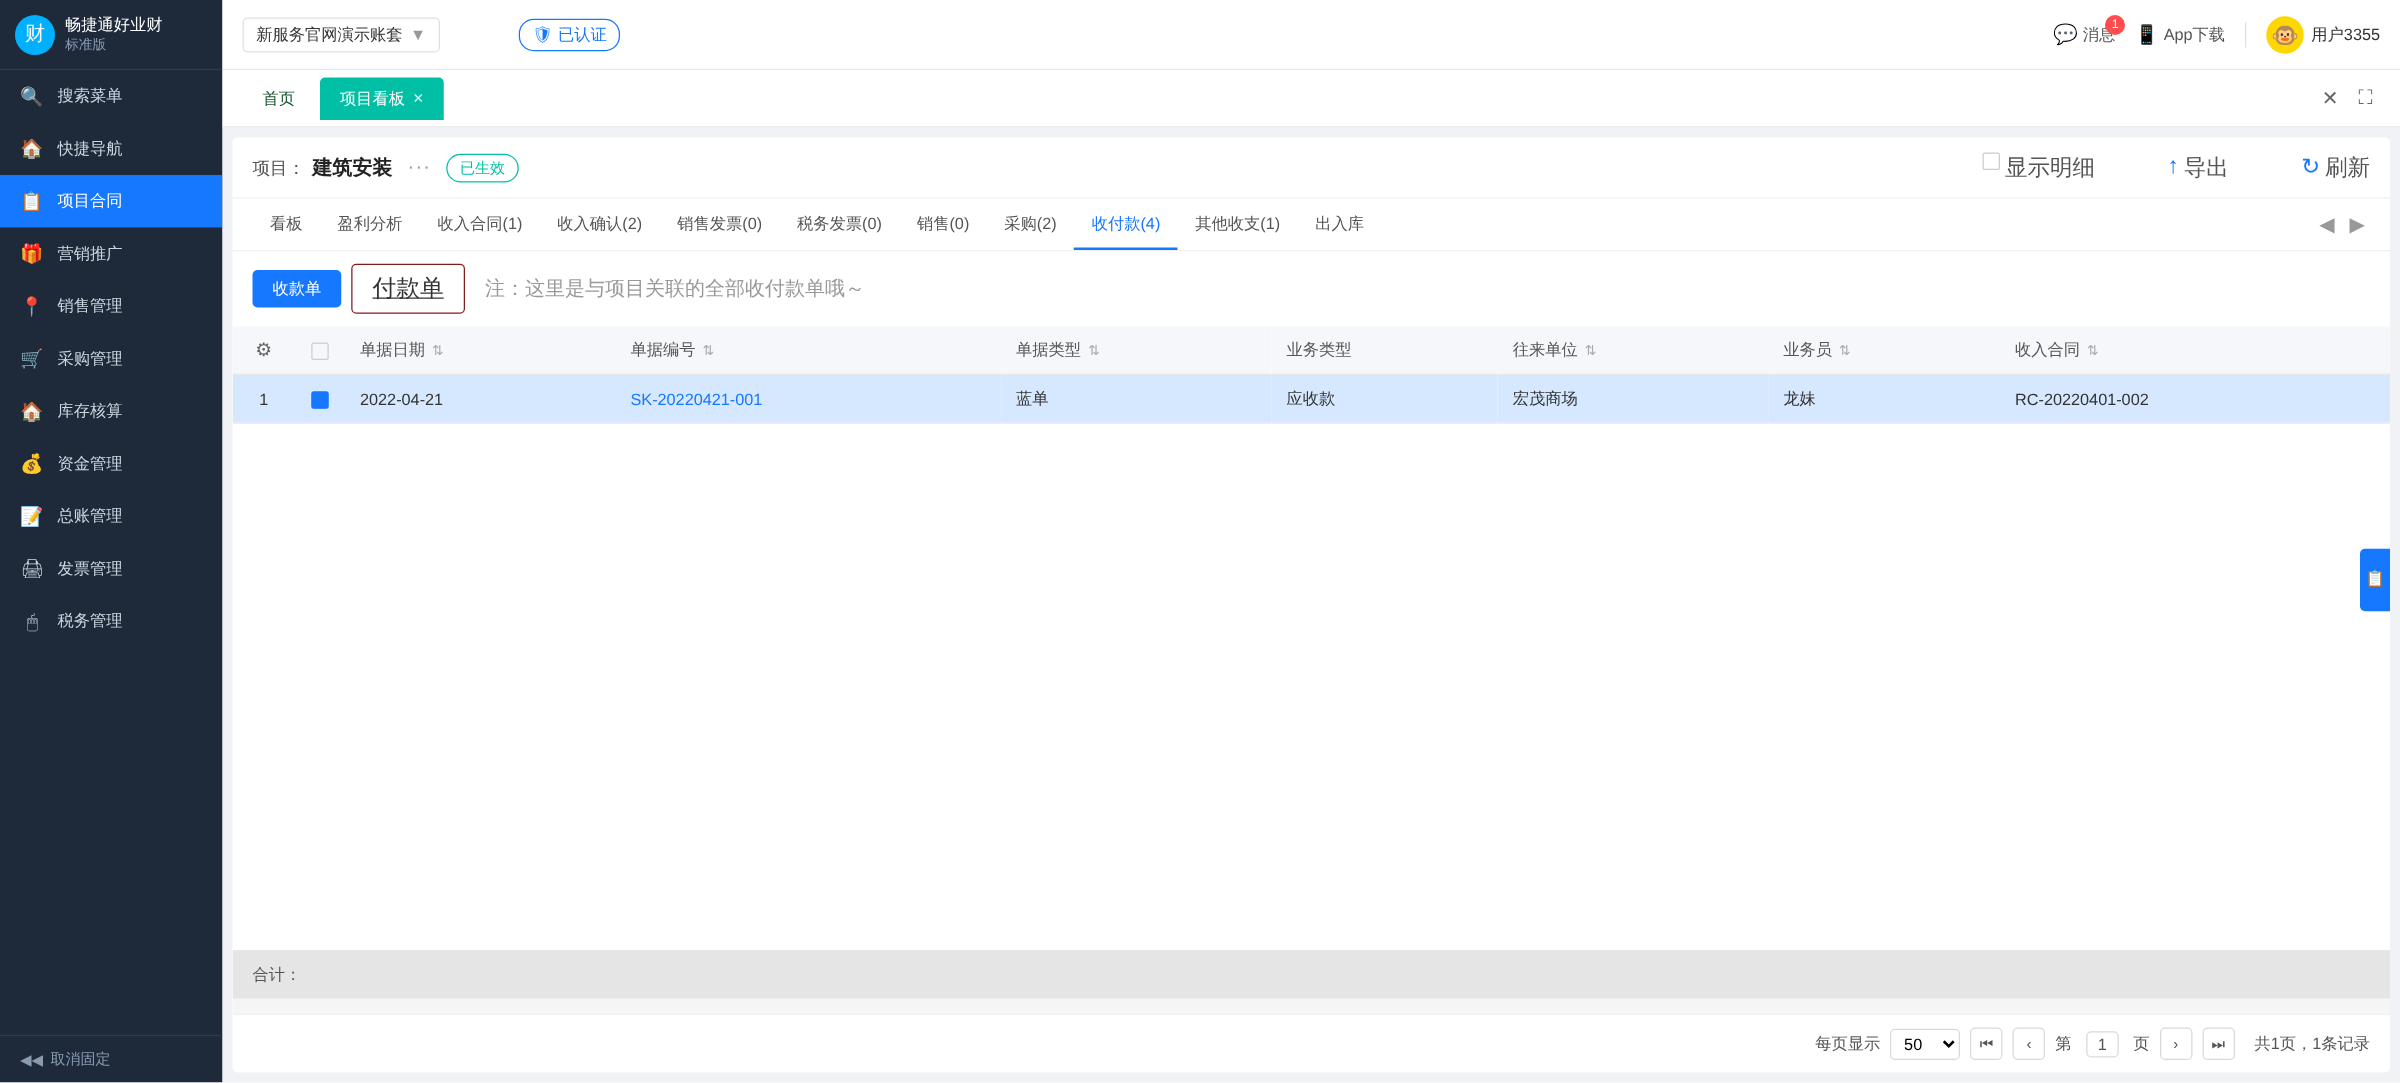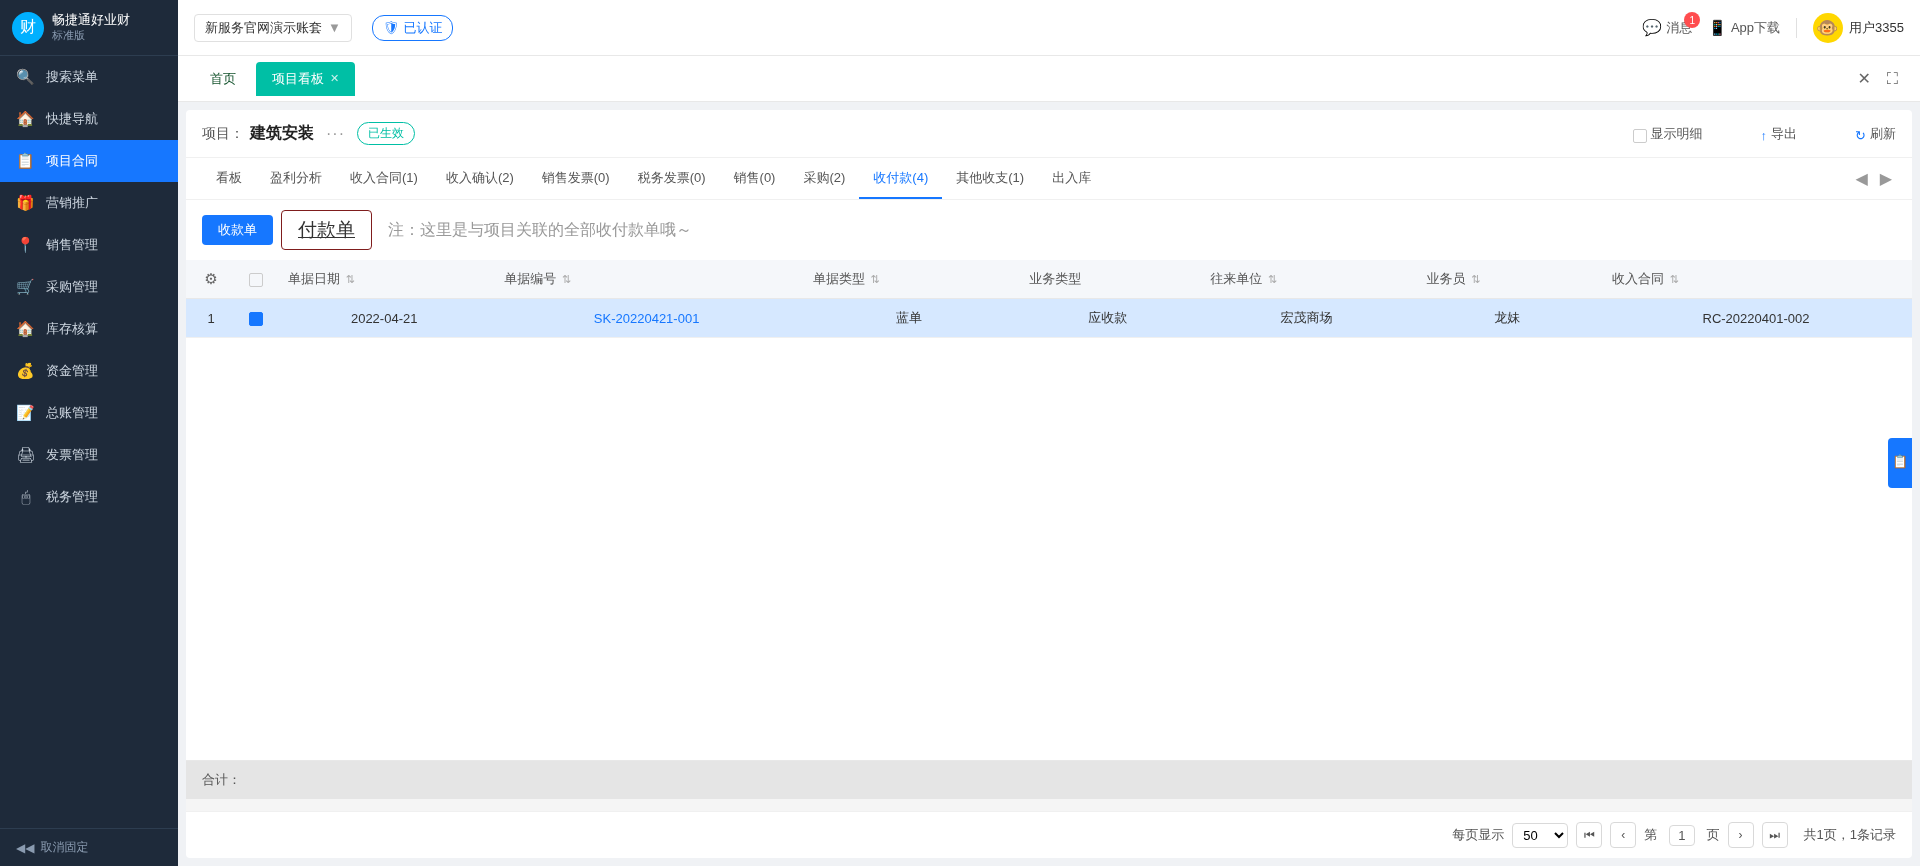--- a/index.html
+++ b/index.html
@@ -76,20 +76,21 @@
 
     
     .topbar {
       height: 56px;
       background: #fff;
       display: flex;
       align-items: center;
       padding: 0 16px;
       border-bottom: 1px solid #e8e8e8;
       flex-shrink: 0;
+      gap: 43px;
     }
     .topbar-project-selector {
       display: flex;
       align-items: center;
       cursor: pointer;
       color: #333;
       font-size: 13px;
       border: 1px solid #e0e0e0;
       padding: 4px 10px;
       border-radius: 4px;
@@ -247,25 +248,25 @@
       font-size: 12px;
     }
     .project-header-right {
       margin-left: auto;
       display: flex;
       align-items: center;
       gap: 14px;
     }
     .project-header-action {
       display: flex;
-      align-items: flex-end;
+      align-items: flex-start;
       gap: 4px;
       cursor: pointer;
       color: #555;
-      font-size: 13px;
+      font-size: 18px;
       padding-left: 44px;
     }
     .project-header-action .icon { color: #1677ff; }
     .checkbox-show { width: 14px; height: 14px; border: 1px solid #ccc; border-radius: 2px; }
 
     
     .sub-tabs {
       display: flex;
       align-items: center;
       padding: 0 16px;
@@ -350,21 +351,20 @@
       color: #555;
       font-weight: 500;
       border-bottom: 1px solid #e8e8e8;
       white-space: nowrap;
     }
     .data-table td {
       padding: 10px 12px;
       border-bottom: 1px solid #f0f0f0;
       color: #333;
       white-space: nowrap;
-      text-align: center;
     }
     .data-table tr.selected td { background: #d6e8ff; }
     .data-table th.center, .data-table td.center { text-align: center; }
     .sort-icon { color: #aaa; margin-left: 2px; font-size: 11px; }
     .settings-icon { color: #666; font-size: 15px; cursor: pointer; }
     .link-text { color: #1677ff; cursor: pointer; }
 
     
     .table-footer-total {
       background: #e5e5e5;

